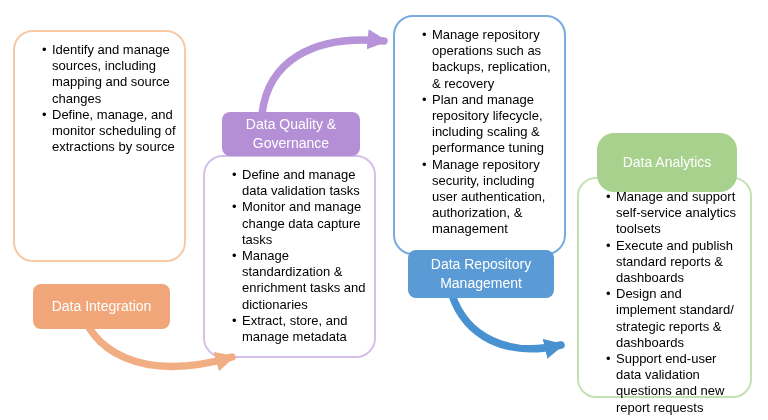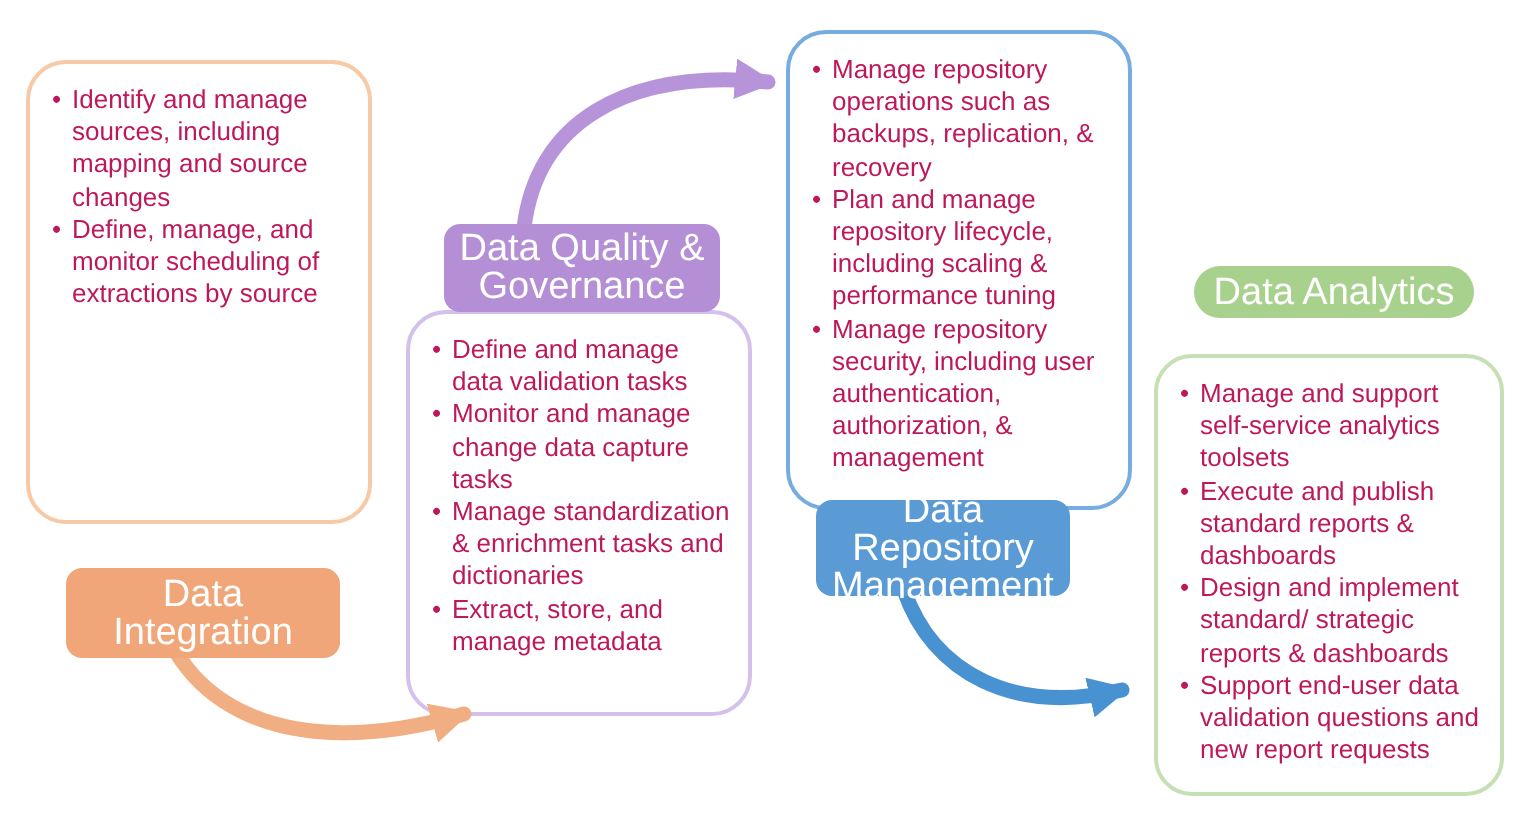--- a/index.html
+++ b/index.html
@@ -11,57 +11,57 @@
     overflow:hidden;
   }
   .arrows{position:absolute;left:0;top:0;width:768px;height:420px;z-index:2;pointer-events:none;}
   .card{
     position:absolute;
     background:#ffffff;
     border:2px solid #15803d;
     border-radius:20px;
     box-sizing:border-box;
     z-index:1;
-    padding:10px 6px 6px 10px;
-    color:#be185d;
+    padding:10px 6px 6px 26px;
+    color:#000000;
   }
   .card ul{list-style:none;margin:0;padding:0;}
   .card li{
     position:relative;
     padding-left:11px;
     font-size:13px;
     line-height:16.2px;
   }
   .card li::before{
     content:"\2022";
     position:absolute;left:1px;top:0;
     font-size:13px;
   }
   .stage-label{
     position:absolute;
     z-index:3;
     display:flex;align-items:center;justify-content:center;
     text-align:center;
     border-radius:8px;
     color:#ffffff;
-    font-size:19px;
+    font-size:14px;
     line-height:19px;
     box-sizing:border-box;
     padding:2px 6px;
   }
   
   .card1{left:13px;  top:30px;  width:173px; height:232px;}
   .card2{left:203px; top:155px; width:173px; height:203px;}
   .card3{left:393px; top:15px;  width:173px; height:240px;}
   .card4{left:577px; top:177px; width:175px; height:221px;}
   
   .label1{left:33px;  top:256px; width:137px; height:45px;}
   .label2{left:222px; top:112px; width:138px; height:44px;}
-  .label3{left:408px; top:250px; width:127px; height:48px;}
-  .label4{left:597px; top:133px; width:140px; height:26px;border-radius:17px;}
+  .label3{left:408px; top:250px; width:146px; height:48px;}
+  .label4{left:597px; top:133px; width:140px; height:59px;border-radius:17px;}
 </style>
 </head>
 <body>
 
 <div class="canvas">
 
   <svg class="arrows" viewBox="0 0 768 420">
     <defs>
       <marker id="ah-orange" viewBox="0 0 8 8" refX="6.5" refY="4" markerWidth="2.7" markerHeight="2.7" orient="auto">
         <path d="M0,0 L8,4 L0,8 z" fill="#F2AE83"></path>

